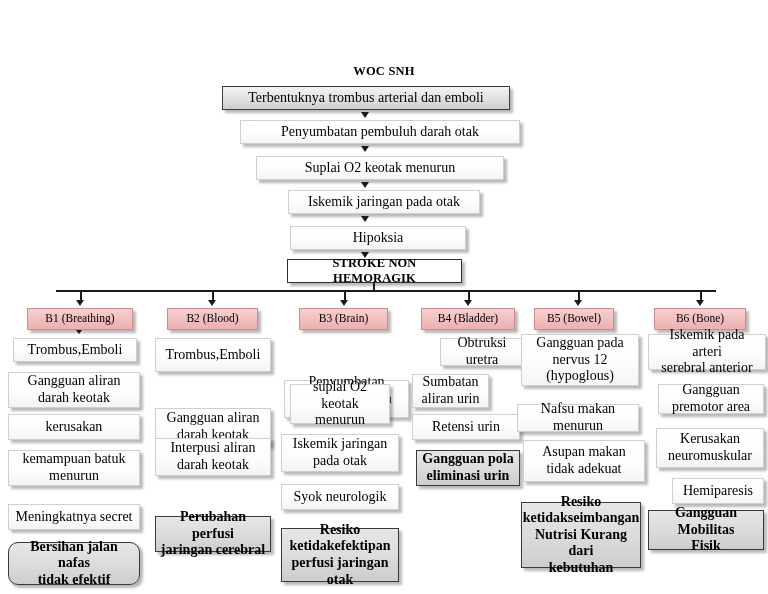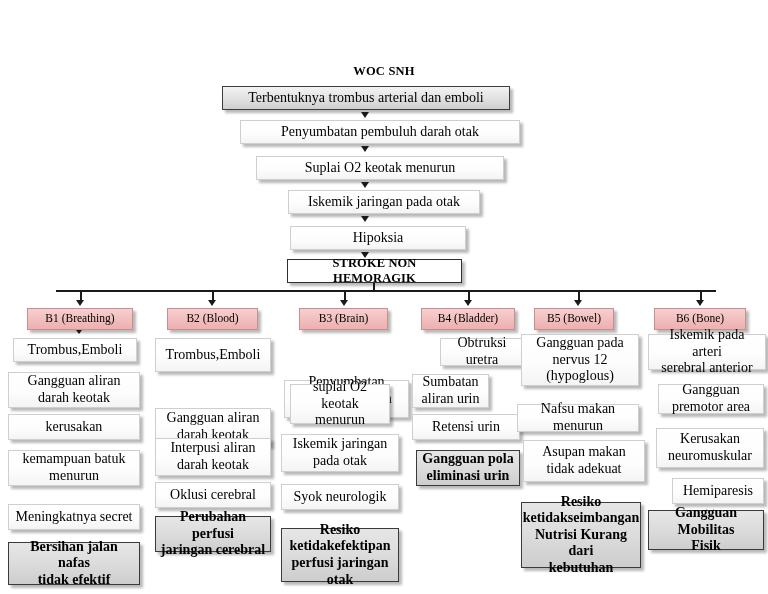--- a/index.html
+++ b/index.html
@@ -155,28 +155,27 @@
   <div class="box header" style="left:534px; top:308px; width:80px;  height:22px;">B5 (Bowel)</div>
   <div class="box header" style="left:654px; top:308px; width:92px;  height:22px;">B6 (Bone)</div>
 
   <div class="arrow small" style="left:76px; top:330px;"></div>
 
   <div class="box plain" style="left:13px; top:338px; width:124px; height:24px;">Trombus,Emboli</div>
   <div class="box plain" style="left:8px;  top:372px; width:132px; height:36px;">Gangguan aliran darah keotak</div>
   <div class="box plain" style="left:8px;  top:414px; width:132px; height:26px;">kerusakan</div>
   <div class="box plain" style="left:8px;  top:450px; width:132px; height:36px;">kemampuan batuk menurun</div>
   <div class="box plain" style="left:8px;  top:504px; width:132px; height:26px;">Meningkatnya secret</div>
-  <div class="box diagnosis" style="left:8px;  top:542px; width:132px; height:43px;">Bersihan jalan nafas
+  <div class="box diagnosis" style="left:8px;  top:542px; width:132px; height:43px;border-radius:10px;">Bersihan jalan nafas
 tidak efektif</div>
 
   <div class="box plain" style="left:155px; top:338px; width:116px; height:34px;">Trombus,Emboli</div>
   <div class="box plain" style="left:155px; top:386px; width:116px; height:38px;margin-top:22px;">Gangguan aliran
 darah keotak</div>
   <div class="box plain" style="left:155px; top:438px; width:116px; height:38px;">Interpusi aliran darah keotak</div>
-  <div class="box plain" style="left:155px; top:482px; width:116px; height:26px;">Oklusi cerebral</div>
   <div class="box diagnosis" style="left:155px; top:516px; width:116px; height:36px;">Perubahan perfusi
 jaringan cerebral</div>
 
   <div class="box plain" style="left:284px; top:356px; width:125px; height:38px;margin-top:24px;">Penyumbatan
 pembuluh darah otak</div>
   <div class="box plain" style="left:290px; top:384px; width:100px; height:40px;">suplai O2
 keotak menurun</div>
   <div class="box plain" style="left:281px; top:434px; width:118px; height:38px;">Iskemik jaringan pada otak</div>
   <div class="box plain" style="left:281px; top:484px; width:118px; height:26px;">Syok neurologik</div>
   <div class="box diagnosis" style="left:281px; top:528px; width:118px; height:54px;">Resiko

